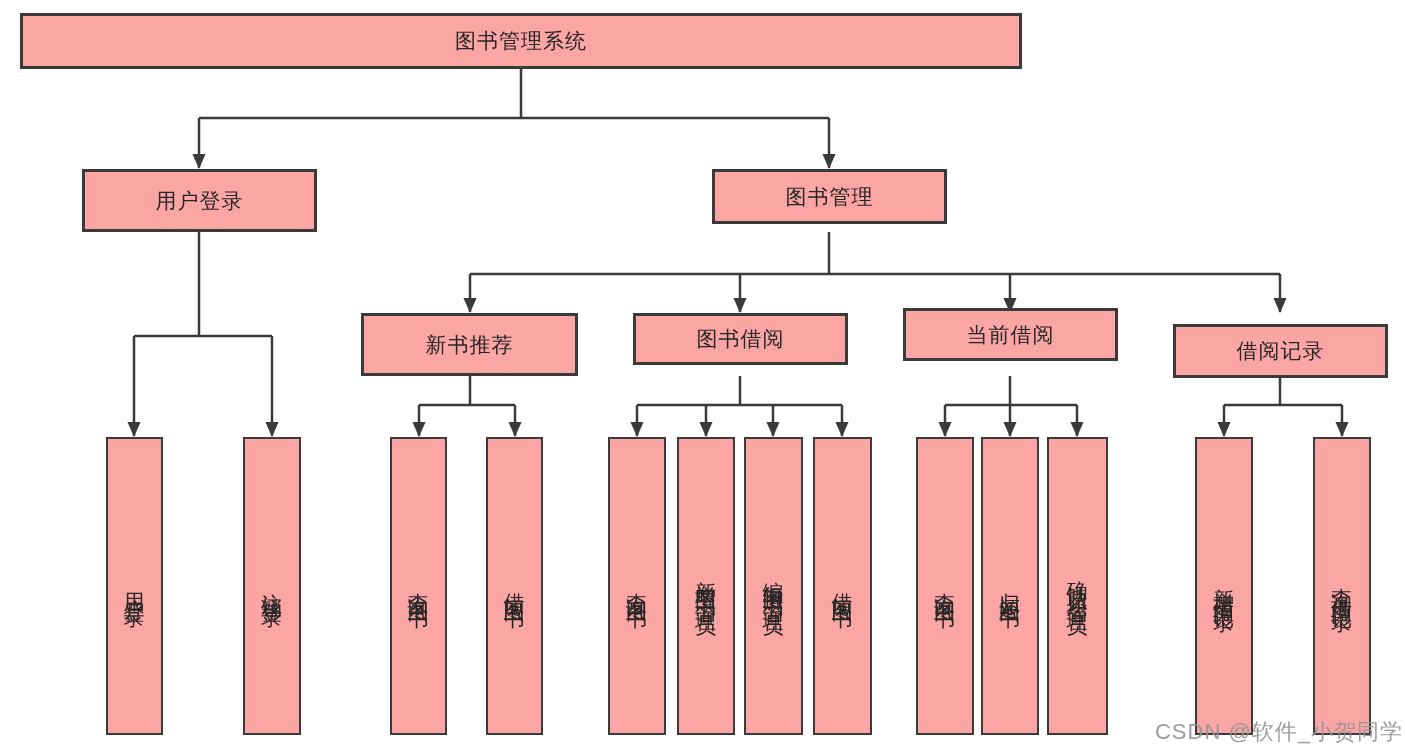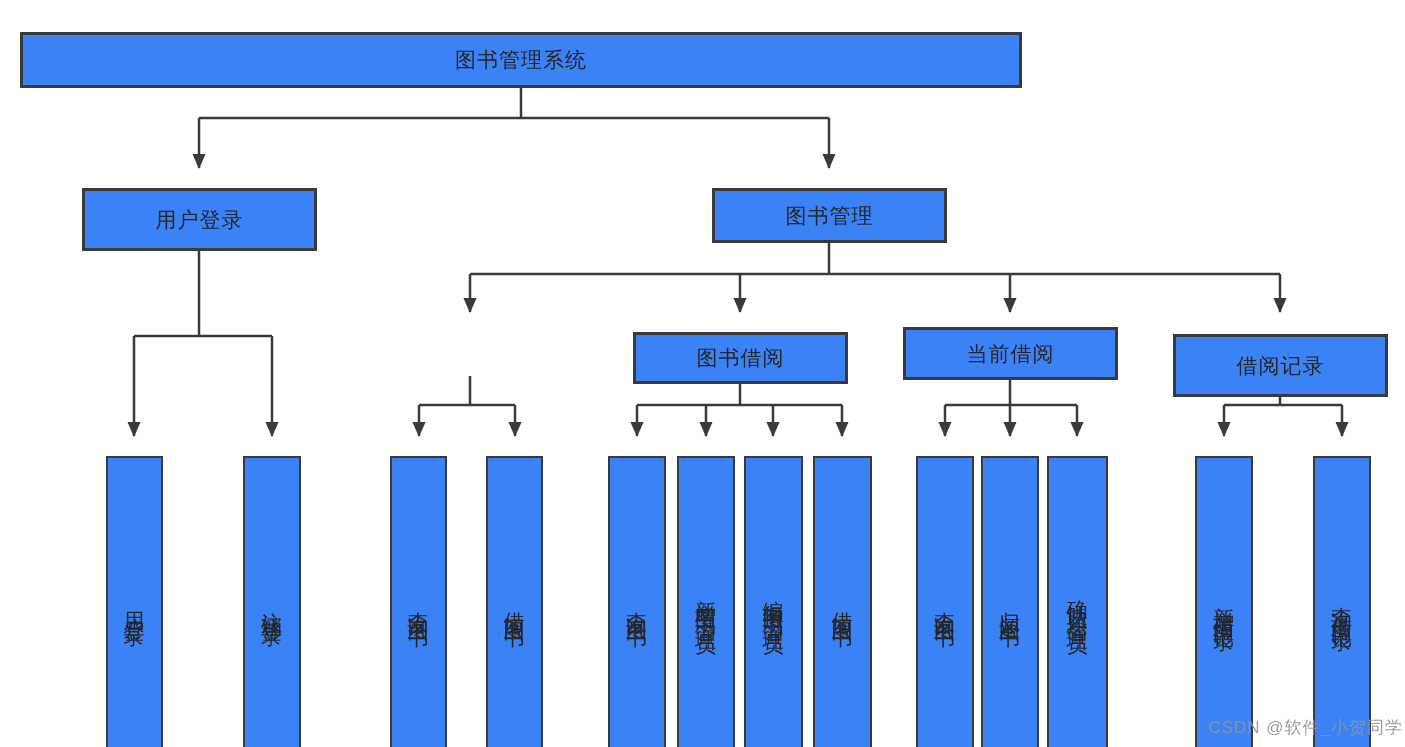--- a/index.html
+++ b/index.html
@@ -13,48 +13,47 @@
   }
   .connector-layer {
     position: absolute;
     left: 0; top: 0;
     width: 1405px; height: 747px;
     z-index: 0;
   }
   .box {
     position: absolute;
     box-sizing: border-box;
-    background: #3b82f6;
+    background: #fca5a5;
     border: 3px solid #3a3a3a;
     display: flex;
     align-items: center;
     justify-content: center;
     color: #262626;
     z-index: 1;
-    margin-top: 19px;
   }
   .h-box {
     font-size: 21px;
     letter-spacing: 1px;
     white-space: nowrap;
   }
   .v-box {
     border-width: 2.5px;
     writing-mode: vertical-rl;
     text-orientation: mixed;
     font-size: 21px;
     letter-spacing: 5px;
     line-height: 1;
   }
   .watermark {
     position: absolute;
     right: 2px;
-    bottom: 8px;
+    bottom: 0;
     z-index: 2;
-    font-size: 17px;
+    font-size: 22px;
     letter-spacing: 1px;
     color: rgba(148, 148, 148, 0.92);
     white-space: nowrap;
     margin-left: 36px;
   }
 </style>
 </head>
 <body>
 
 <div class="canvas">
@@ -107,23 +106,24 @@
       <path d="M1224 405 V436" marker-end="url(#arrow)"></path>
       <path d="M1342 405 V436" marker-end="url(#arrow)"></path>
     </g>
   </svg>
 
   <div class="box h-box" style="left:20px; top:13px; width:1002px; height:56px;">图书管理系统</div>
 
   <div class="box h-box" style="left:82px; top:169px; width:235px; height:63px;">用户登录</div>
   <div class="box h-box" style="left:712px; top:169px; width:235px; height:55px;">图书管理</div>
 
+  <div class="box h-box" style="left:361px; top:313px; width:217px; height:63px;">新书推荐</div>
   <div class="box h-box" style="left:633px; top:313px; width:215px; height:52px;">图书借阅</div>
   <div class="box h-box" style="left:903px; top:308px; width:215px; height:53px;">当前借阅</div>
-  <div class="box h-box" style="left:1173px; top:315px; width:215px; height:63px;">借阅记录</div>
+  <div class="box h-box" style="left:1173px; top:324px; width:215px; height:54px;">借阅记录</div>
 
   <div class="box v-box" style="left:106px; top:437px; width:57px; height:298px;">用户登录</div>
   <div class="box v-box" style="left:243px; top:437px; width:58px; height:298px;">注销登录</div>
 
   <div class="box v-box" style="left:390px; top:437px; width:57px; height:298px;">查询图书</div>
   <div class="box v-box" style="left:486px; top:437px; width:57px; height:298px;">借阅图书</div>
 
   <div class="box v-box" style="left:608px; top:437px; width:58px; height:298px;">查询图书</div>
   <div class="box v-box" style="left:677px; top:437px; width:58px; height:298px;">新增图书（管理员）</div>
   <div class="box v-box" style="left:744px; top:437px; width:59px; height:298px;">编辑图书（管理员）</div>

